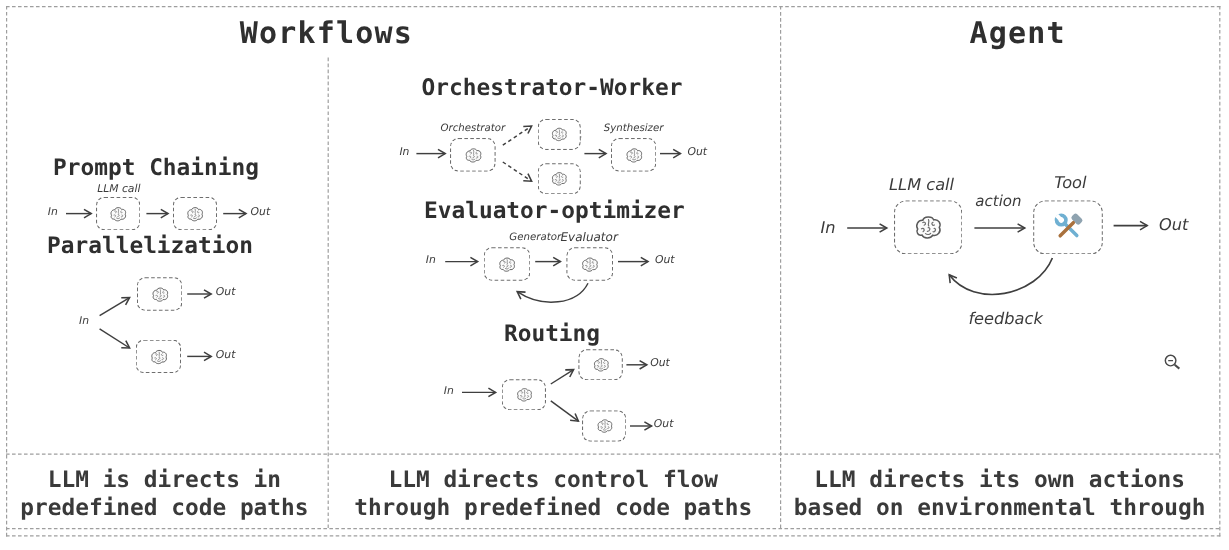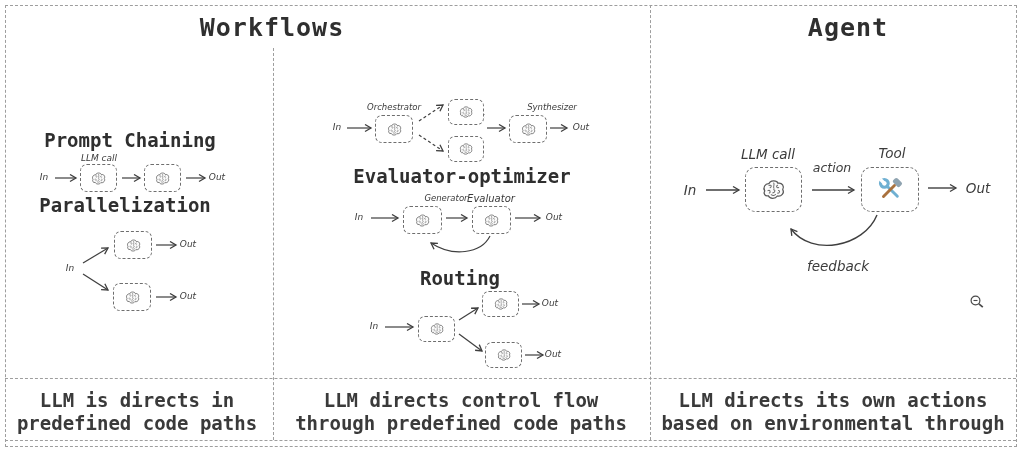--- a/index.html
+++ b/index.html
@@ -130,39 +130,40 @@
       </svg>
   </div>
   <div class="box" style="left:113px;top:283px;width:38px;height:28px;">
     <svg class="icon" width="17" height="17">
         <use href="#sym-brain"></use>
       </svg>
   </div>
   <div class="hand" style="left:188px;top:239px;">Out</div>
   <div class="hand" style="left:188px;top:291px;">Out</div>
 
+  <div class="t-sec" style="left:460px;top:62px;">Orchestrator-Worker</div>
   <div class="hand" style="left:337px;top:122px;">In</div>
   <div class="hand" style="left:394px;top:102px;font-size:8.5px;">Orchestrator</div>
   <div class="box" style="left:375px;top:115px;width:38px;height:28px;">
     <svg class="icon" width="17" height="17">
         <use href="#sym-brain"></use>
       </svg>
   </div>
   <div class="hand" style="left:467px;top:69px;font-size:8.5px;margin-top:42px;">Workers</div>
   <div class="box" style="left:448px;top:99px;width:36px;height:26px;">
     <svg class="icon" width="16" height="16">
         <use href="#sym-brain"></use>
       </svg>
   </div>
   <div class="box" style="left:448px;top:136px;width:36px;height:26px;">
     <svg class="icon" width="16" height="16">
         <use href="#sym-brain"></use>
       </svg>
   </div>
-  <div class="hand" style="left:528px;top:102px;font-size:8.5px;margin-left:24px;">Synthesizer</div>
+  <div class="hand" style="left:528px;top:102px;font-size:8.5px;">Synthesizer</div>
   <div class="box" style="left:509px;top:115px;width:38px;height:28px;">
     <svg class="icon" width="17" height="17">
         <use href="#sym-brain"></use>
       </svg>
   </div>
   <div class="hand" style="left:581px;top:122px;">Out</div>
 
   <div class="t-sec" style="left:462px;top:165px;">Evaluator-optimizer</div>
   <div class="hand" style="left:359px;top:212px;">In</div>
   <div class="hand" style="left:446px;top:193px;font-size:8.5px;">Generator</div>

